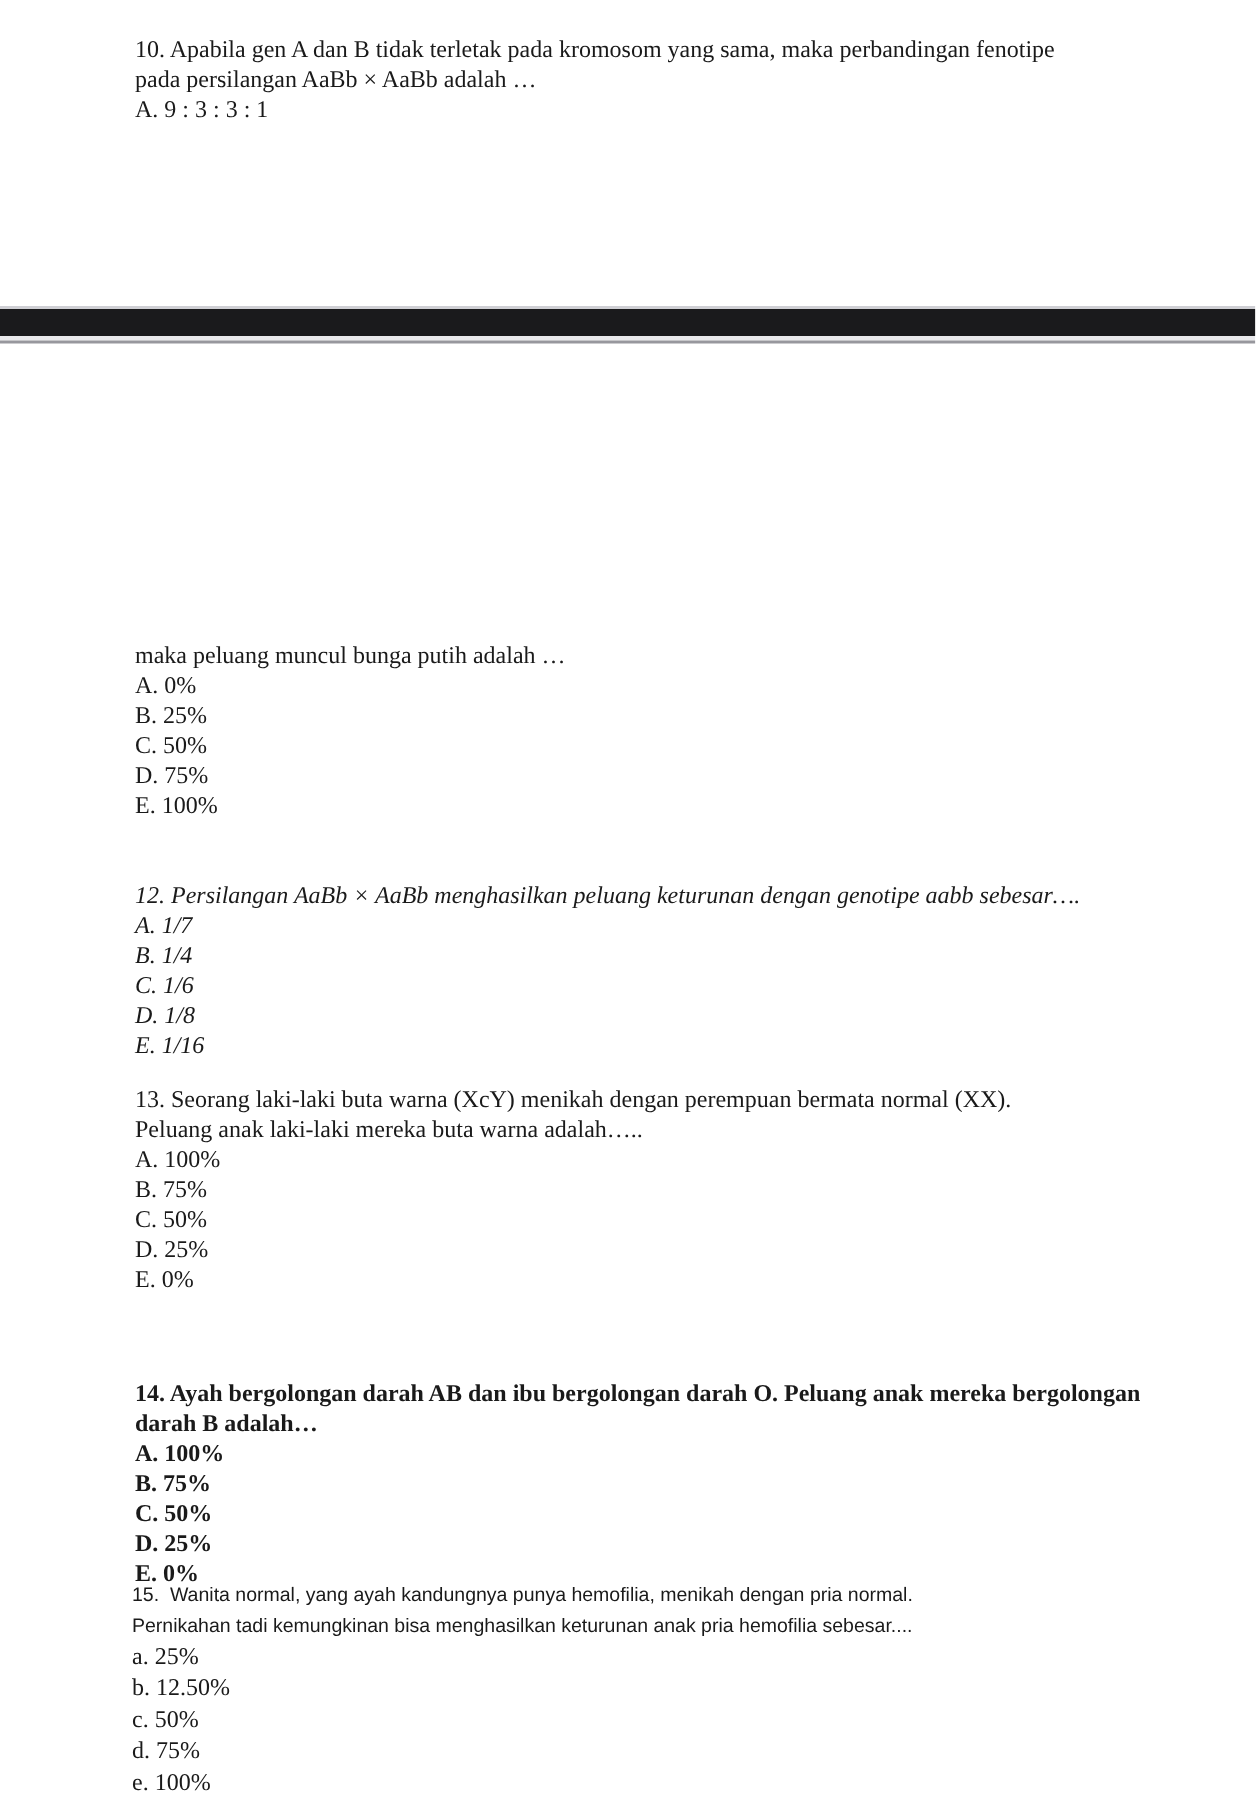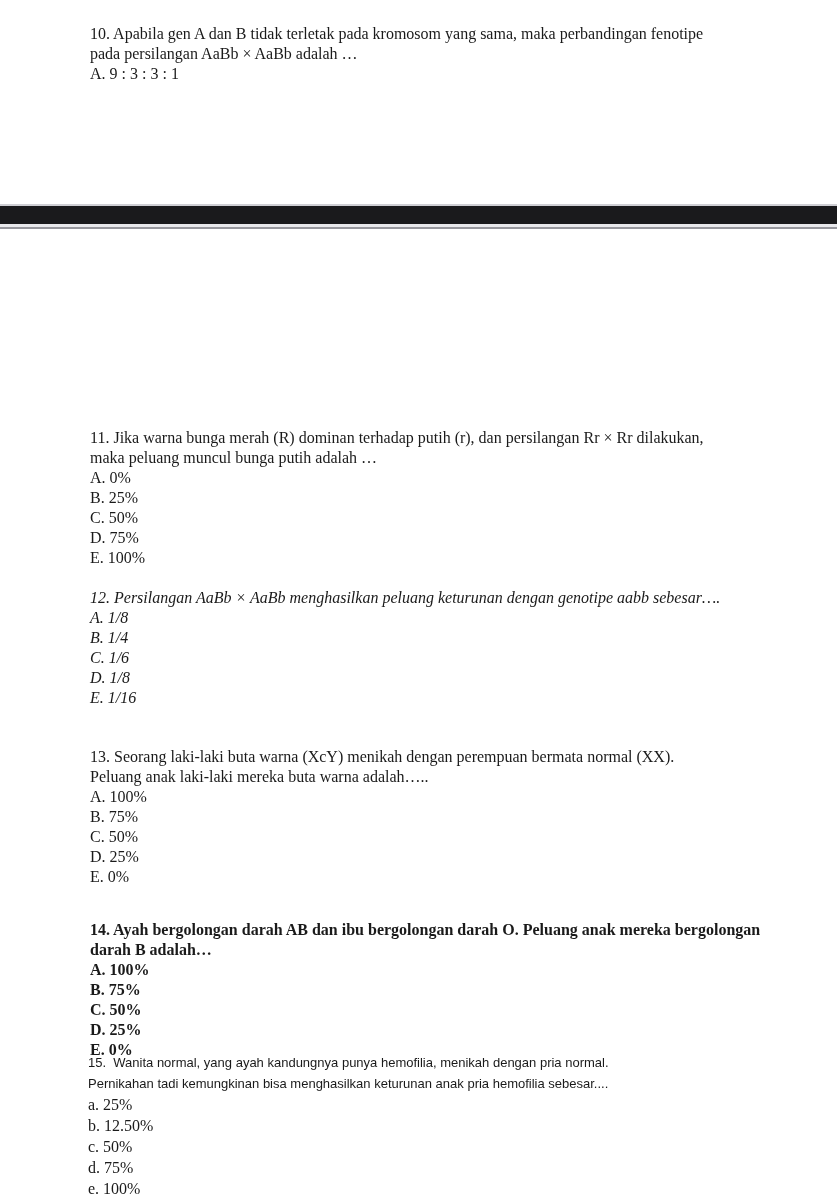--- a/index.html
+++ b/index.html
@@ -49,39 +49,38 @@
 
   <div class="separator">
     <div class="band-top-edge" style="background: rgb(207, 207, 212);"></div>
     <div class="band" style="background: rgb(26, 26, 28);"></div>
     <div class="band-light-strip" style="background: rgb(233, 233, 236);"></div>
     <div class="band-shadow-line" style="background: rgb(151, 151, 157);"></div>
   </div>
 
 
   <div class="block" style="top:428px;">
-    <div class="line">11. Jika warna bunga merah (R) dominan terhadap putih (r), dan persilangan Rr × Rr dilakukan,</div>
     <div class="line">maka peluang muncul bunga putih adalah …</div>
     <div class="line">A. 0%</div>
     <div class="line">B. 25%</div>
     <div class="line">C. 50%</div>
     <div class="line">D. 75%</div>
     <div class="line">E. 100%</div>
   </div>
 
   <div class="block" style="top:588px;font-style:italic;">
     <div class="line">12. Persilangan AaBb × AaBb menghasilkan peluang keturunan dengan genotipe aabb sebesar….</div>
-    <div class="line">A. 1/8</div>
+    <div class="line">A. 1/7</div>
     <div class="line">B. 1/4</div>
     <div class="line">C. 1/6</div>
     <div class="line">D. 1/8</div>
     <div class="line">E. 1/16</div>
   </div>
 
-  <div class="block" style="top:747px;font-family:Liberation Serif, serif;">
+  <div class="block" style="top:724px;font-family:Liberation Serif, serif;">
     <div class="line">13. Seorang laki-laki buta warna (XcY) menikah dengan perempuan bermata normal (XX).</div>
     <div class="line">Peluang anak laki-laki mereka buta warna adalah…..</div>
     <div class="line">A. 100%</div>
     <div class="line">B. 75%</div>
     <div class="line">C. 50%</div>
     <div class="line">D. 25%</div>
     <div class="line">E. 0%</div>
   </div>
 
   <div class="block" style="top:920px;font-weight:bold;">

